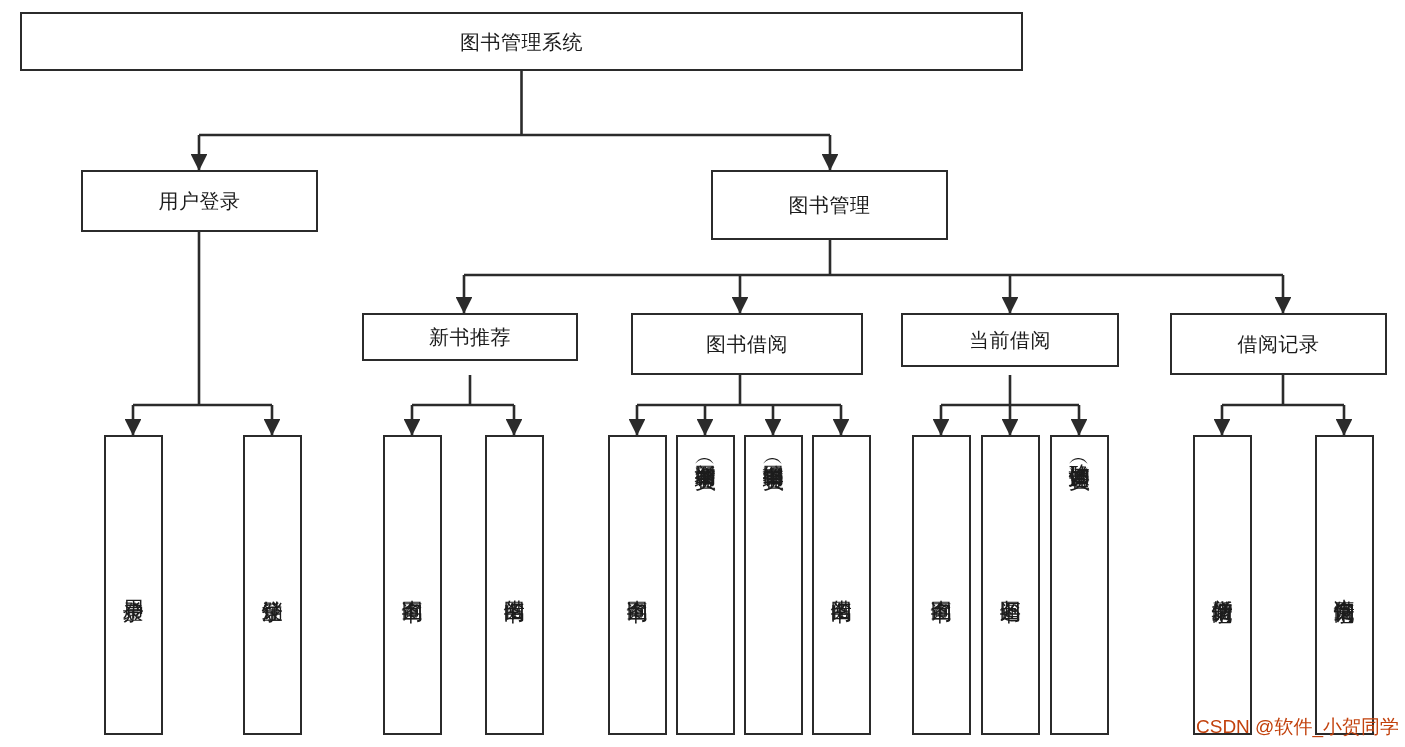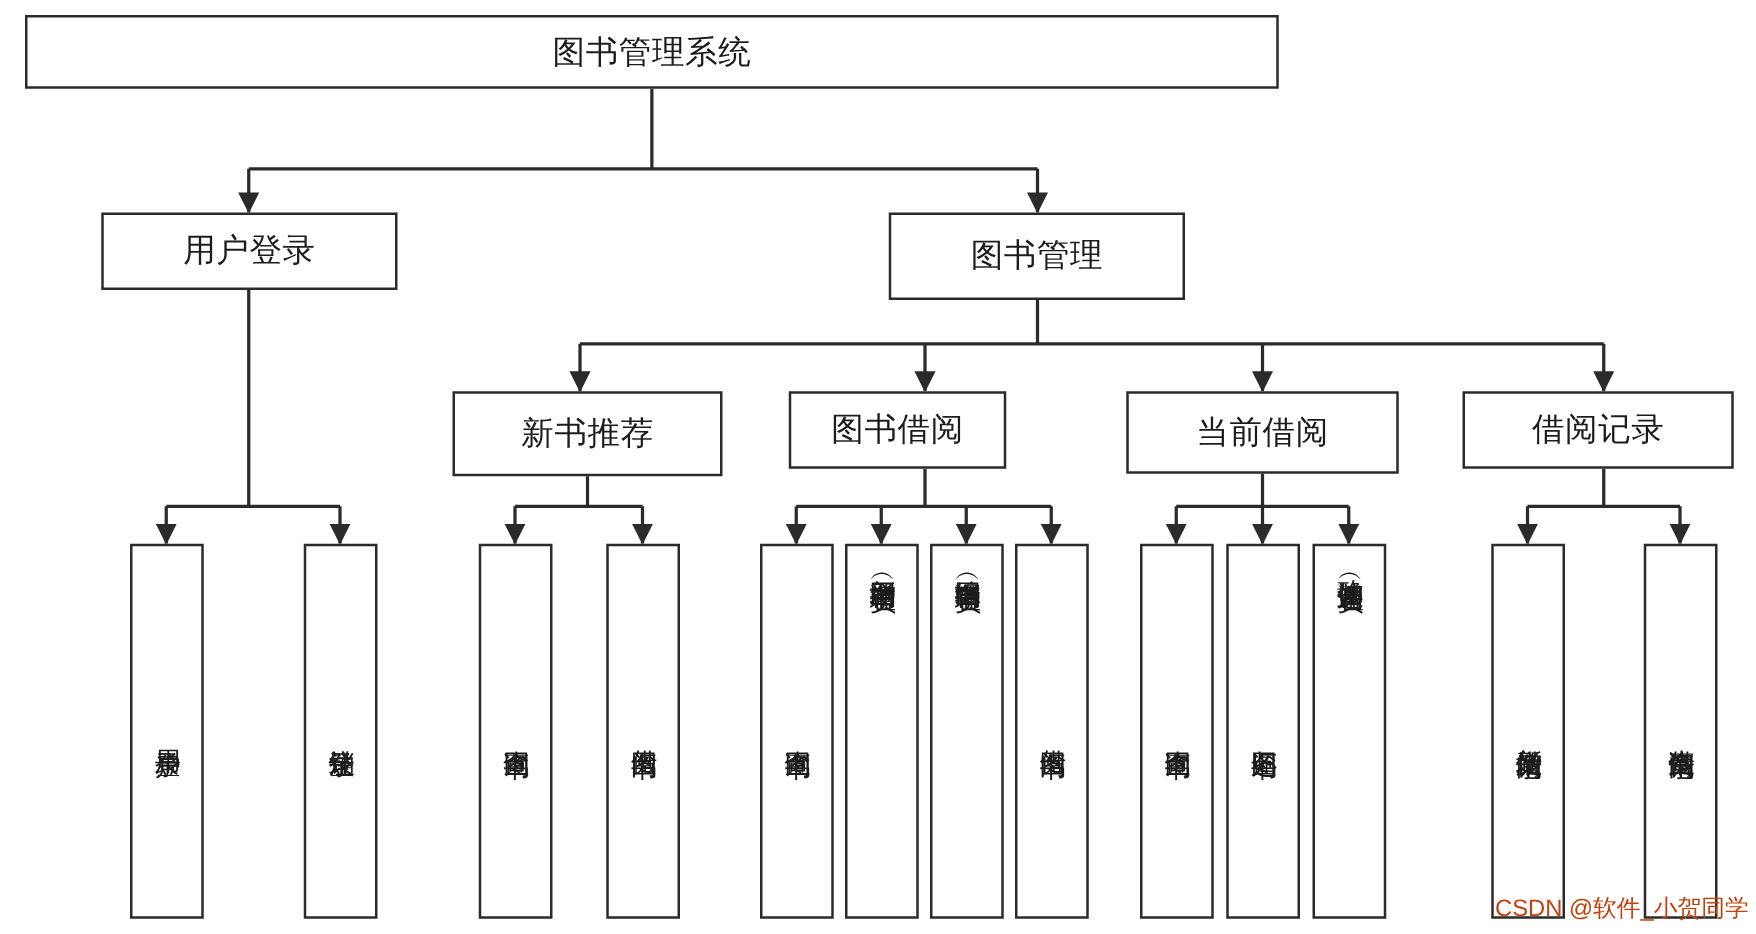--- a/index.html
+++ b/index.html
@@ -29,21 +29,21 @@
     box-sizing: border-box;
     border: 2px solid #2b2b2b;
     background: #ffffff;
     color: #1c1c1c;
     display: flex;
     align-items: center;
     justify-content: center;
     text-align: center;
   }
   .node-h .label {
-    font-size: 26px;
+    font-size: 20px;
     line-height: 1.2;
     letter-spacing: 0.5px;
     white-space: nowrap;
   }
   .node-v {
     align-items: flex-start;
     justify-content: center;
     padding-top: 10px;
   }
   .node-v .label {
@@ -131,27 +131,27 @@
     <span class="label">图书管理系统</span>
   </div>
 
   <div class="node node-h" style="left:81px; top:170px; width:237px; height:62px;">
     <span class="label">用户登录</span>
   </div>
   <div class="node node-h" style="left:711px; top:170px; width:237px; height:70px;">
     <span class="label">图书管理</span>
   </div>
 
-  <div class="node node-h" style="left:362px; top:313px; width:216px; height:68px;">
+  <div class="node node-h" style="left:362px; top:313px; width:216px; height:48px;">
     <span class="label">新书推荐</span>
   </div>
-  <div class="node node-h" style="left:631px; top:313px; width:174px; height:62px;">
+  <div class="node node-h" style="left:631px; top:313px; width:232px; height:62px;">
     <span class="label">图书借阅</span>
   </div>
-  <div class="node node-h" style="left:901px; top:313px; width:218px; height:66px;">
+  <div class="node node-h" style="left:901px; top:313px; width:218px; height:54px;">
     <span class="label">当前借阅</span>
   </div>
   <div class="node node-h" style="left:1170px; top:313px; width:217px; height:62px;">
     <span class="label">借阅记录</span>
   </div>
 
   <div class="node node-v center" style="left:104px; top:435px; width:59px; height:300px;">
     <span class="label">用户登录</span>
   </div>
   <div class="node node-v center" style="left:243px; top:435px; width:59px; height:300px;">

